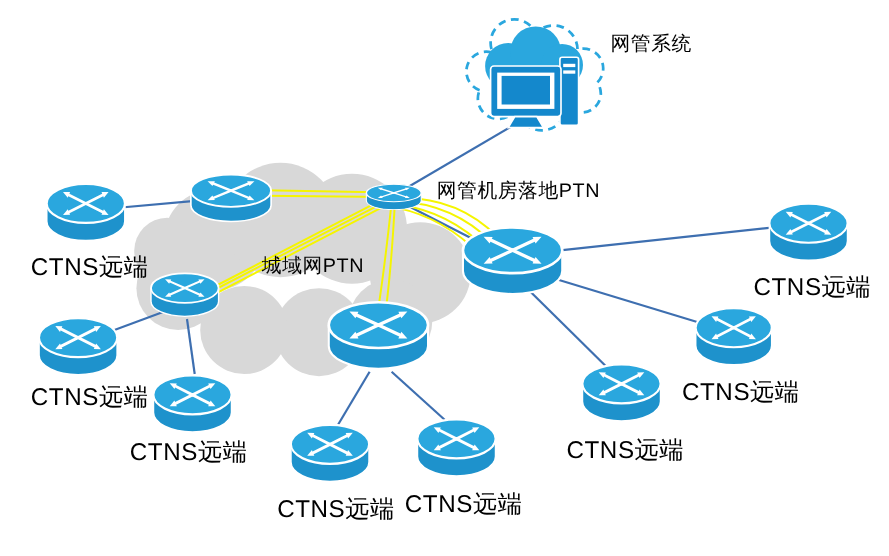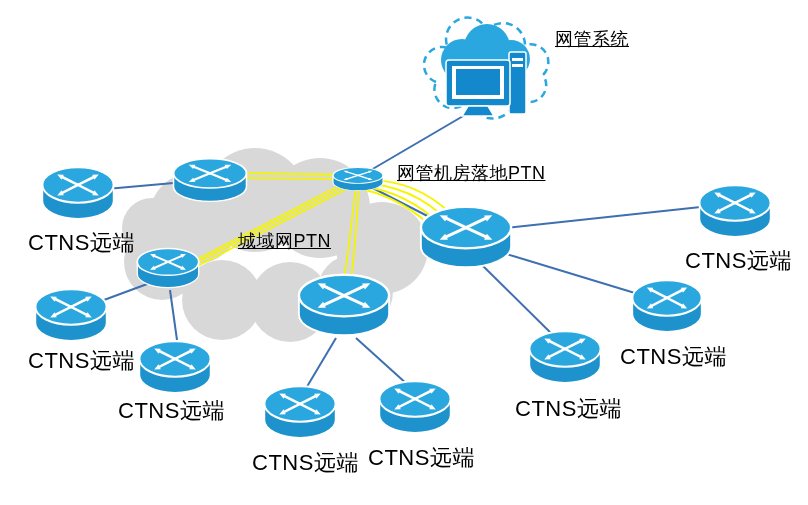--- a/index.html
+++ b/index.html
@@ -12,21 +12,21 @@
   }
   .diagram-svg{position:absolute;left:0;top:0;}
   .lbl{
     position:absolute;
     color:#000000;
     font-size:22px;
     line-height:22px;
     white-space:nowrap;
     letter-spacing:0.5px;
   }
-  .lbl-big{font-size:18px;text-decoration:underline;}
+  .lbl-big{font-size:18px;}
 </style>
 </head>
 <body>
 
 <div class="canvas">
 
   <svg class="diagram-svg" width="808" height="505" viewBox="0 0 808 505">
 
     <defs>
       <symbol id="router" viewBox="0 0 100 72" preserveAspectRatio="none">

